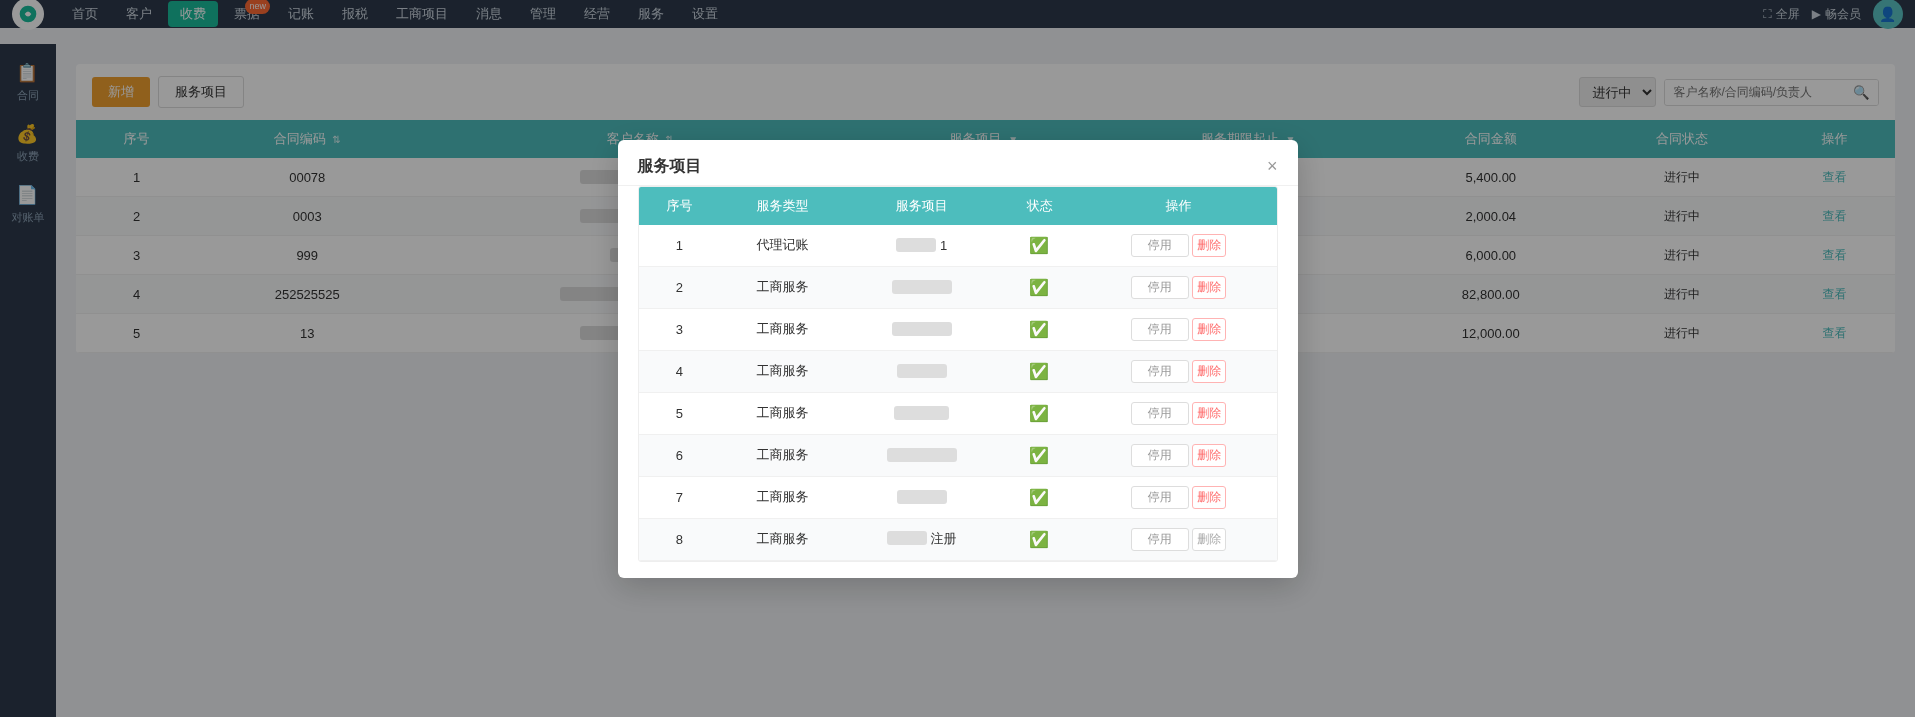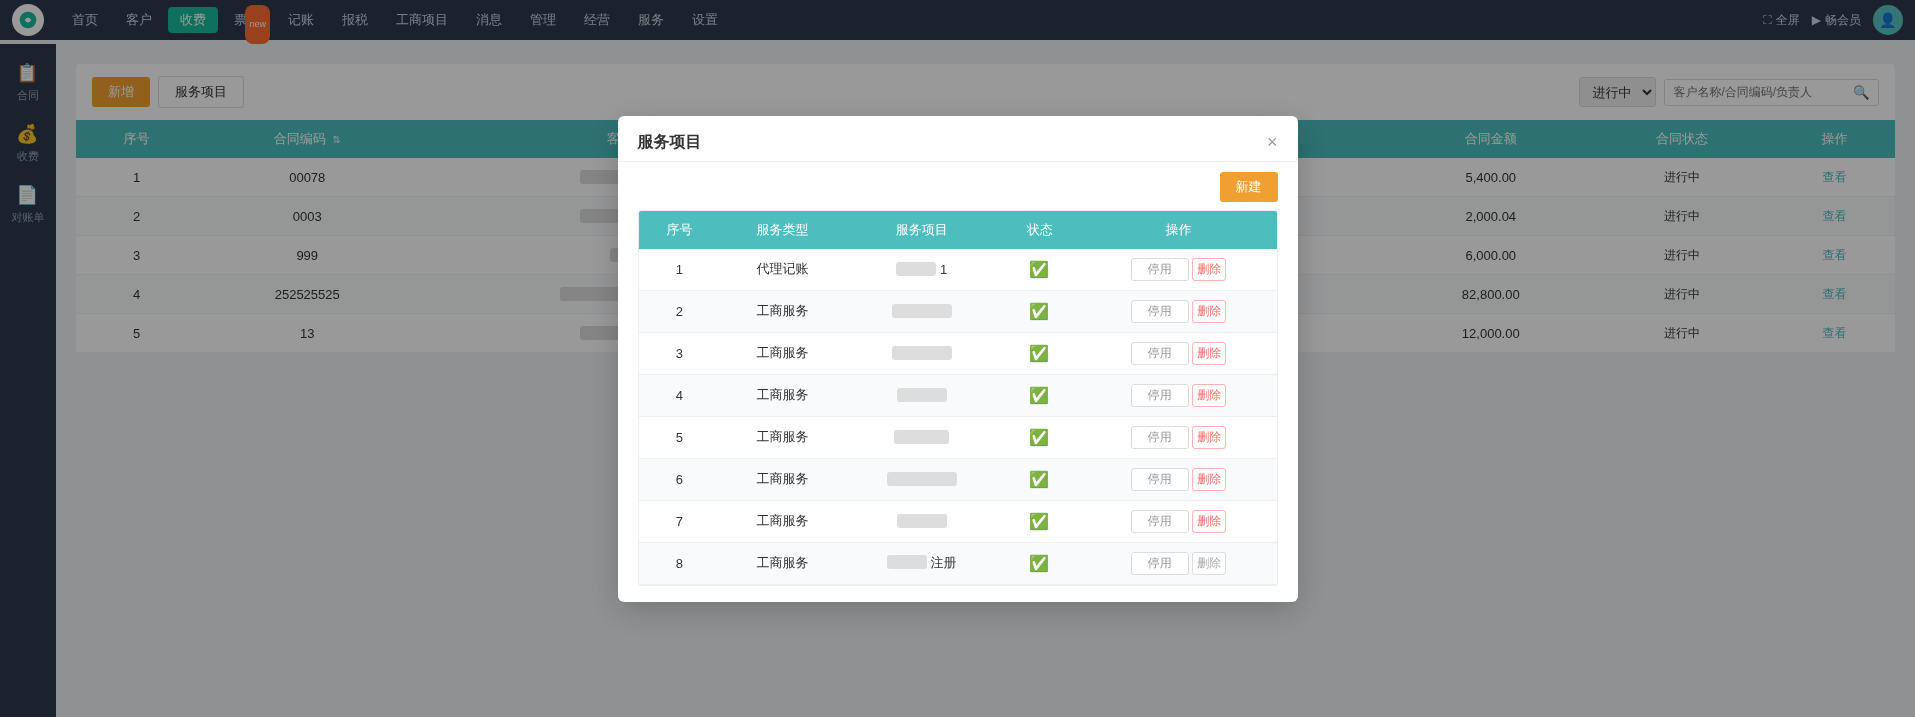--- a/index.html
+++ b/index.html
@@ -1,39 +1,39 @@
 <!DOCTYPE html>
 <html><head>
   <meta charset="utf-8">
   <style>
     * { box-sizing: border-box; margin: 0; padding: 0; }
     body { font-family: "Microsoft YaHei", "PingFang SC", sans-serif; font-size: 13px; background: #f0f2f5; overflow: hidden; }
 
     
     .top-nav {
       display: flex; align-items: center;
-      background: #2d3a4b; height: 40px;
+      background: #2d3a4b; height: 28px;
       padding: 0 12px; position: fixed; top: 0; left: 0; right: 0; z-index: 100;
     }
     .top-nav .logo {
       width: 32px; height: 32px; border-radius: 50%;
       background: #fff; display: flex; align-items: center; justify-content: center;
       margin-right: 16px; flex-shrink: 0;
     }
     .top-nav .logo svg { width: 20px; height: 20px; }
     .top-nav .nav-items { display: flex; align-items: center; flex: 1; gap: 4px; }
     .top-nav .nav-item {
       color: #cdd6e0; padding: 4px 12px; cursor: pointer; border-radius: 3px;
       font-size: 13px; position: relative; white-space: nowrap;
     }
     .top-nav .nav-item.active { background: #1abc9c; color: #fff; border-radius: 4px; }
     .nav-badge {
       position: absolute; top: -2px; right: 2px;
       background: #ff6b35; color: #fff; font-size: 9px;
-      padding: 14px 4px; border-radius: 8px; line-height: 1.2;
+      padding: 2px 4px; border-radius: 8px; line-height: 1.2;
     }
     .top-nav .nav-right { display: flex; align-items: center; gap: 12px; }
     .top-nav .nav-right .btn-text { color: #cdd6e0; font-size: 12px; cursor: pointer; display: flex; align-items: center; gap: 4px; }
     .user-avatar {
       width: 30px; height: 30px; border-radius: 50%;
       background: #5bc4c4; display: flex; align-items: center; justify-content: center;
       color: #fff; font-size: 14px; cursor: pointer;
     }
 
     
@@ -267,23 +267,20 @@
     </table>
   </div>
 </main>
 
 <div class="overlay">
   <div class="modal">
     <div class="modal-header">
       <span class="modal-title">服务项目</span>
       <button class="modal-close">×</button>
     </div>
-    <div class="modal-toolbar">
-      <button class="btn-primary">新建</button>
-    </div>
     <div class="modal-body">
       <div class="modal-table-wrap">
         <table class="modal-table">
           <thead>
             <tr>
               <th>序号</th>
               <th>服务类型</th>
               <th>服务项目</th>
               <th>状态</th>
               <th>操作</th>

